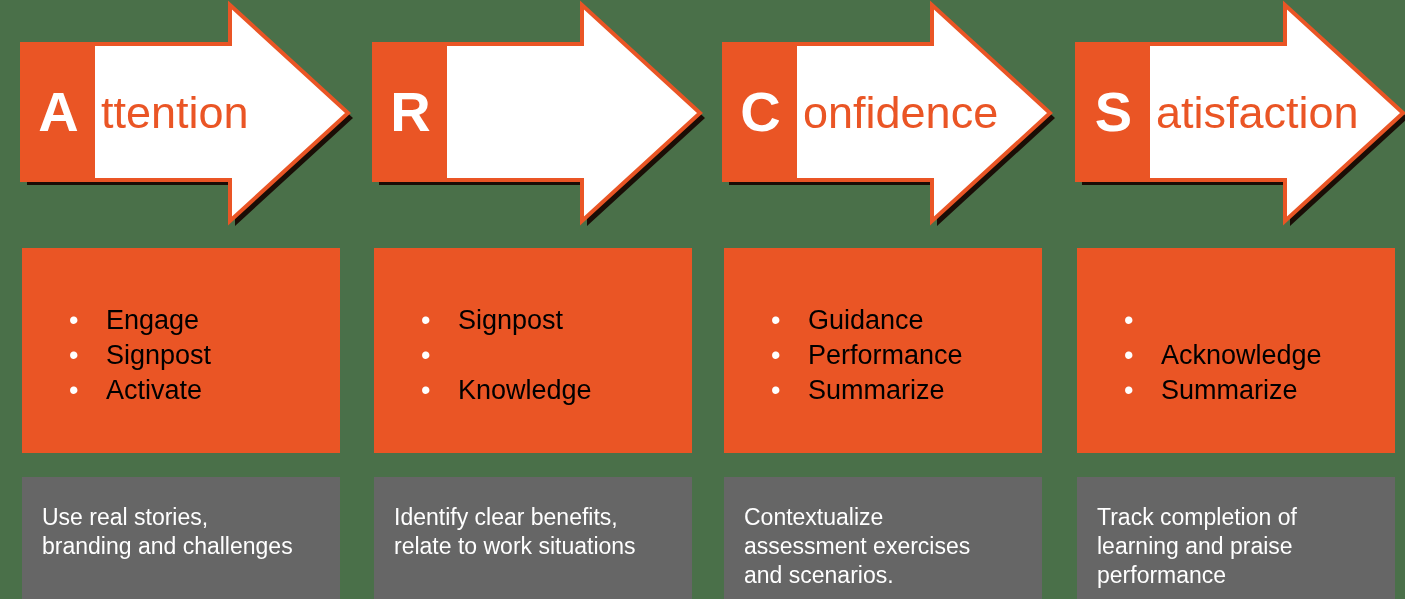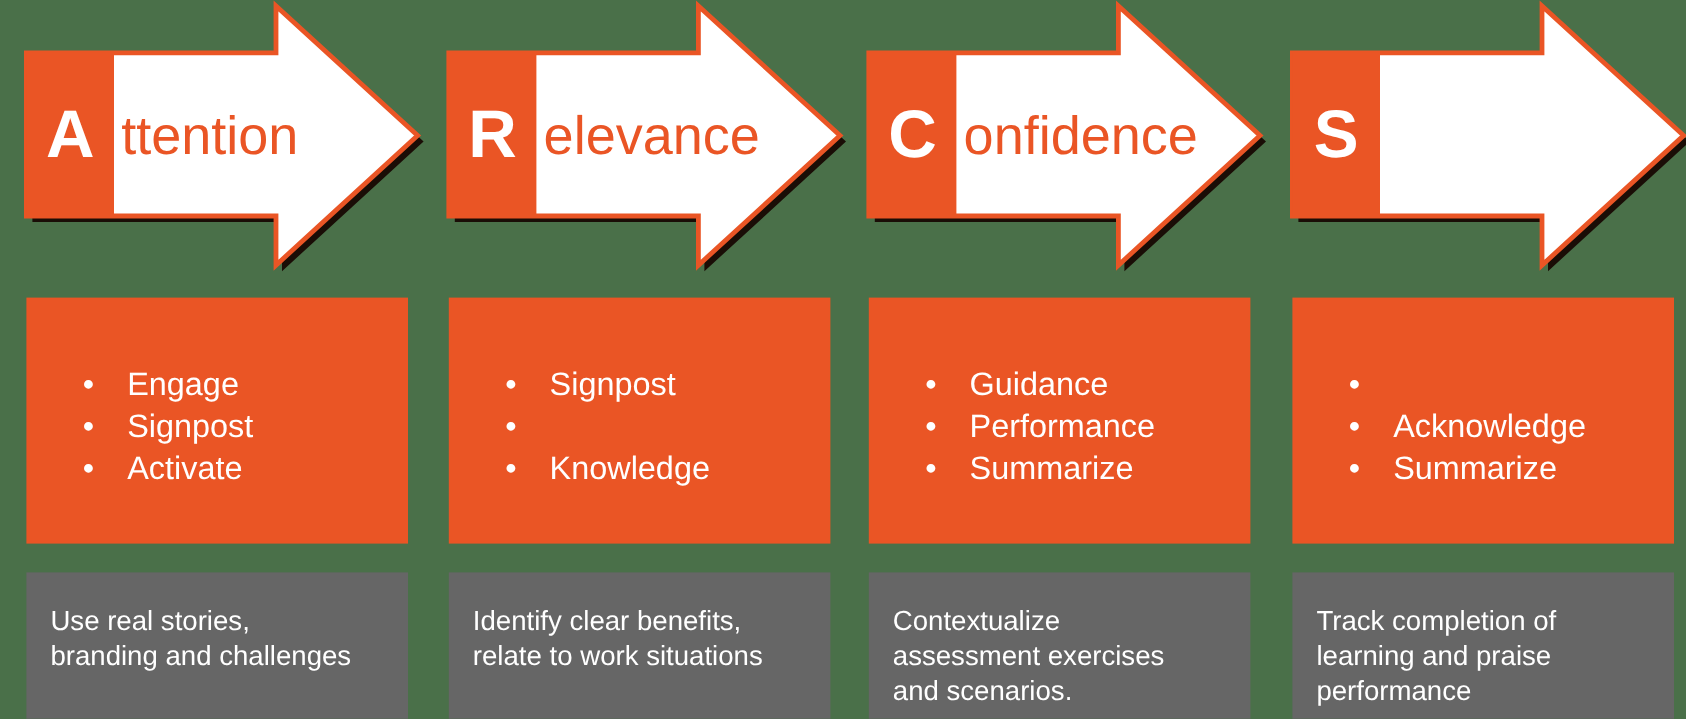--- a/index.html
+++ b/index.html
@@ -58,21 +58,21 @@
     line-height:35px;
     white-space:nowrap;
   }
   .bullet-dot{
     width:37px;
     flex:0 0 37px;
     color:#ffffff;
     font-size:27px;
     line-height:35px;
   }
-  .bullet-text{color:#ffffff;}
+  .bullet-text{color:#000000;}
 
   
   .desc-box{
     position:absolute;left:22px;top:453px;
     width:318px;height:146px;
     background:#666666;
     box-sizing:border-box;
     margin-top:24px;
   }
   .desc-text{
@@ -123,21 +123,20 @@
     </div>
     <div class="column" style="left: 352px;">
       <div class="arrow-wrap">
         <svg class="arrow-svg" width="360" height="240">
           <polygon points="22,44 230,44 230,5 348,113 230,221 230,180 22,180" fill="#1a0d06" transform="translate(5,5)"></polygon>
           <polygon points="22,44 230,44 230,5 348,113 230,221 230,180 22,180" fill="#ffffff" stroke="#EA5525" stroke-width="4" stroke-linejoin="miter"></polygon>
           <rect x="22" y="44" width="73" height="136" fill="#EA5525"></rect>
         </svg>
         <div class="arrow-label">
           <div class="letter-block">R</div>
-          <div class="rest-word">elevance</div>
         </div>
       </div>
       <div class="bullet-box">
         <ul class="bullet-list">
           <li>
             <span class="bullet-dot">•</span>
             <span class="bullet-text">Signpost</span>
           </li>
           <li>
             <span class="bullet-dot">•</span>
@@ -189,20 +188,21 @@
     </div>
     <div class="column" style="left: 1055px;">
       <div class="arrow-wrap">
         <svg class="arrow-svg" width="360" height="240">
           <polygon points="22,44 230,44 230,5 348,113 230,221 230,180 22,180" fill="#1a0d06" transform="translate(5,5)"></polygon>
           <polygon points="22,44 230,44 230,5 348,113 230,221 230,180 22,180" fill="#ffffff" stroke="#EA5525" stroke-width="4" stroke-linejoin="miter"></polygon>
           <rect x="22" y="44" width="73" height="136" fill="#EA5525"></rect>
         </svg>
         <div class="arrow-label">
           <div class="letter-block">S</div>
+          <div class="rest-word">atisfaction</div>
         </div>
       </div>
       <div class="bullet-box">
         <ul class="bullet-list">
           <li>
             <span class="bullet-dot">•</span>
           </li>
           <li>
             <span class="bullet-dot">•</span>
             <span class="bullet-text">Acknowledge</span>

